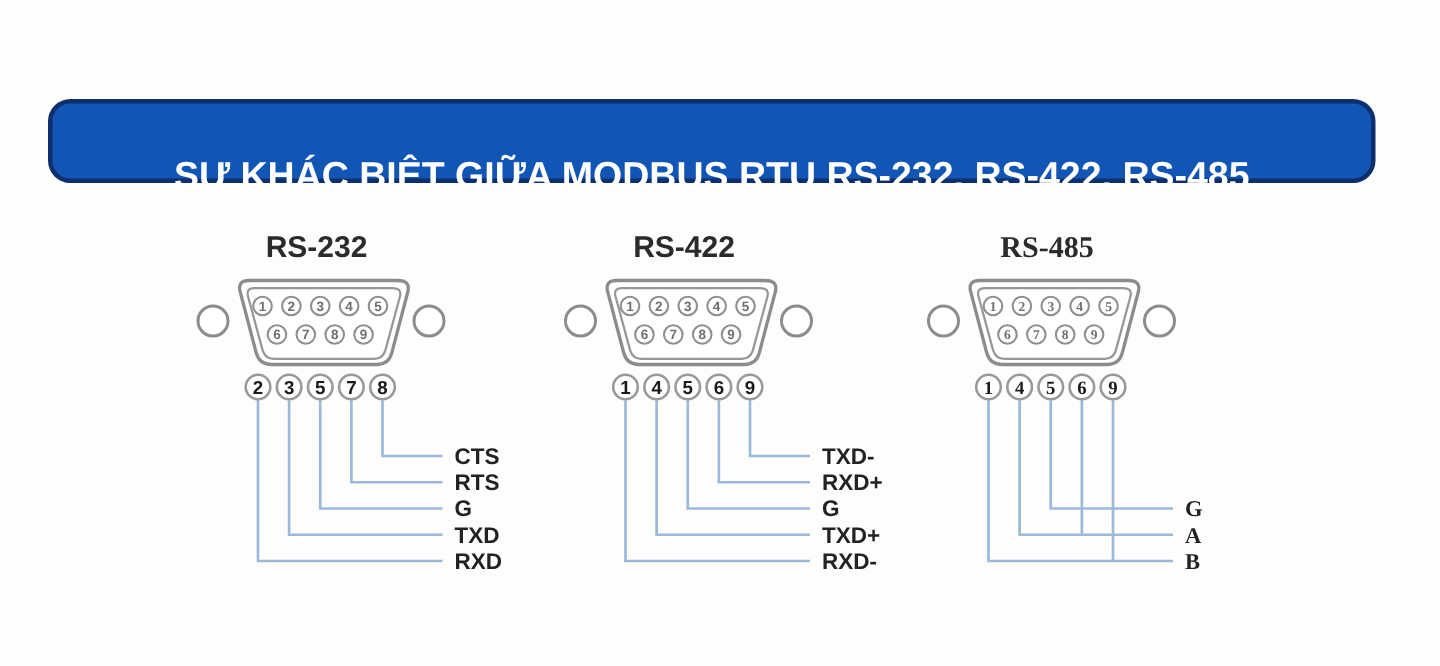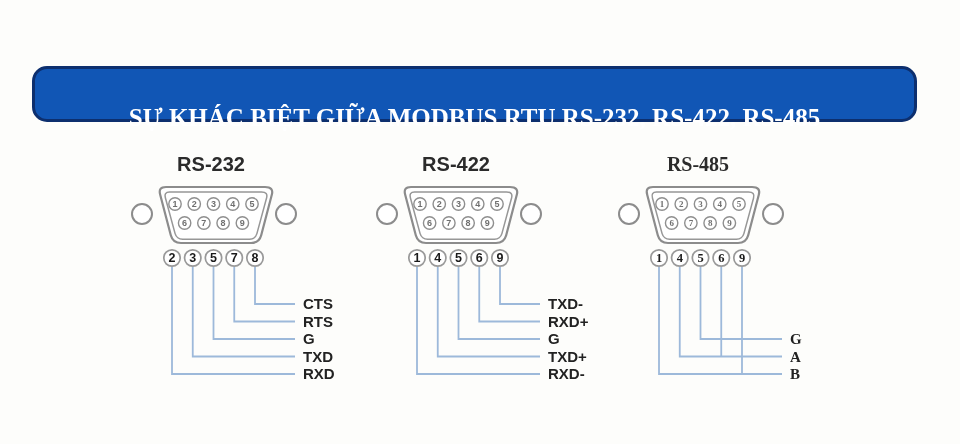--- a/index.html
+++ b/index.html
@@ -20,21 +20,21 @@
     box-sizing: border-box;
     border-radius: 15px;
     border: 3px solid #0d2f6e;
     background: #1156b5;
     display: flex;
     align-items: center;
     justify-content: center;
   }
   #banner .banner-text {
     color: #ffffff;
-    font-family: Liberation Serif, serif;
+    font-family: Liberation Sans, sans-serif;
     font-weight: bold;
     font-size: 25px;
     letter-spacing: 0px;
     white-space: nowrap;
     margin-top: 47px;
   }
   .column {
     position: absolute;
     top: 140px;
     width: 300px;

